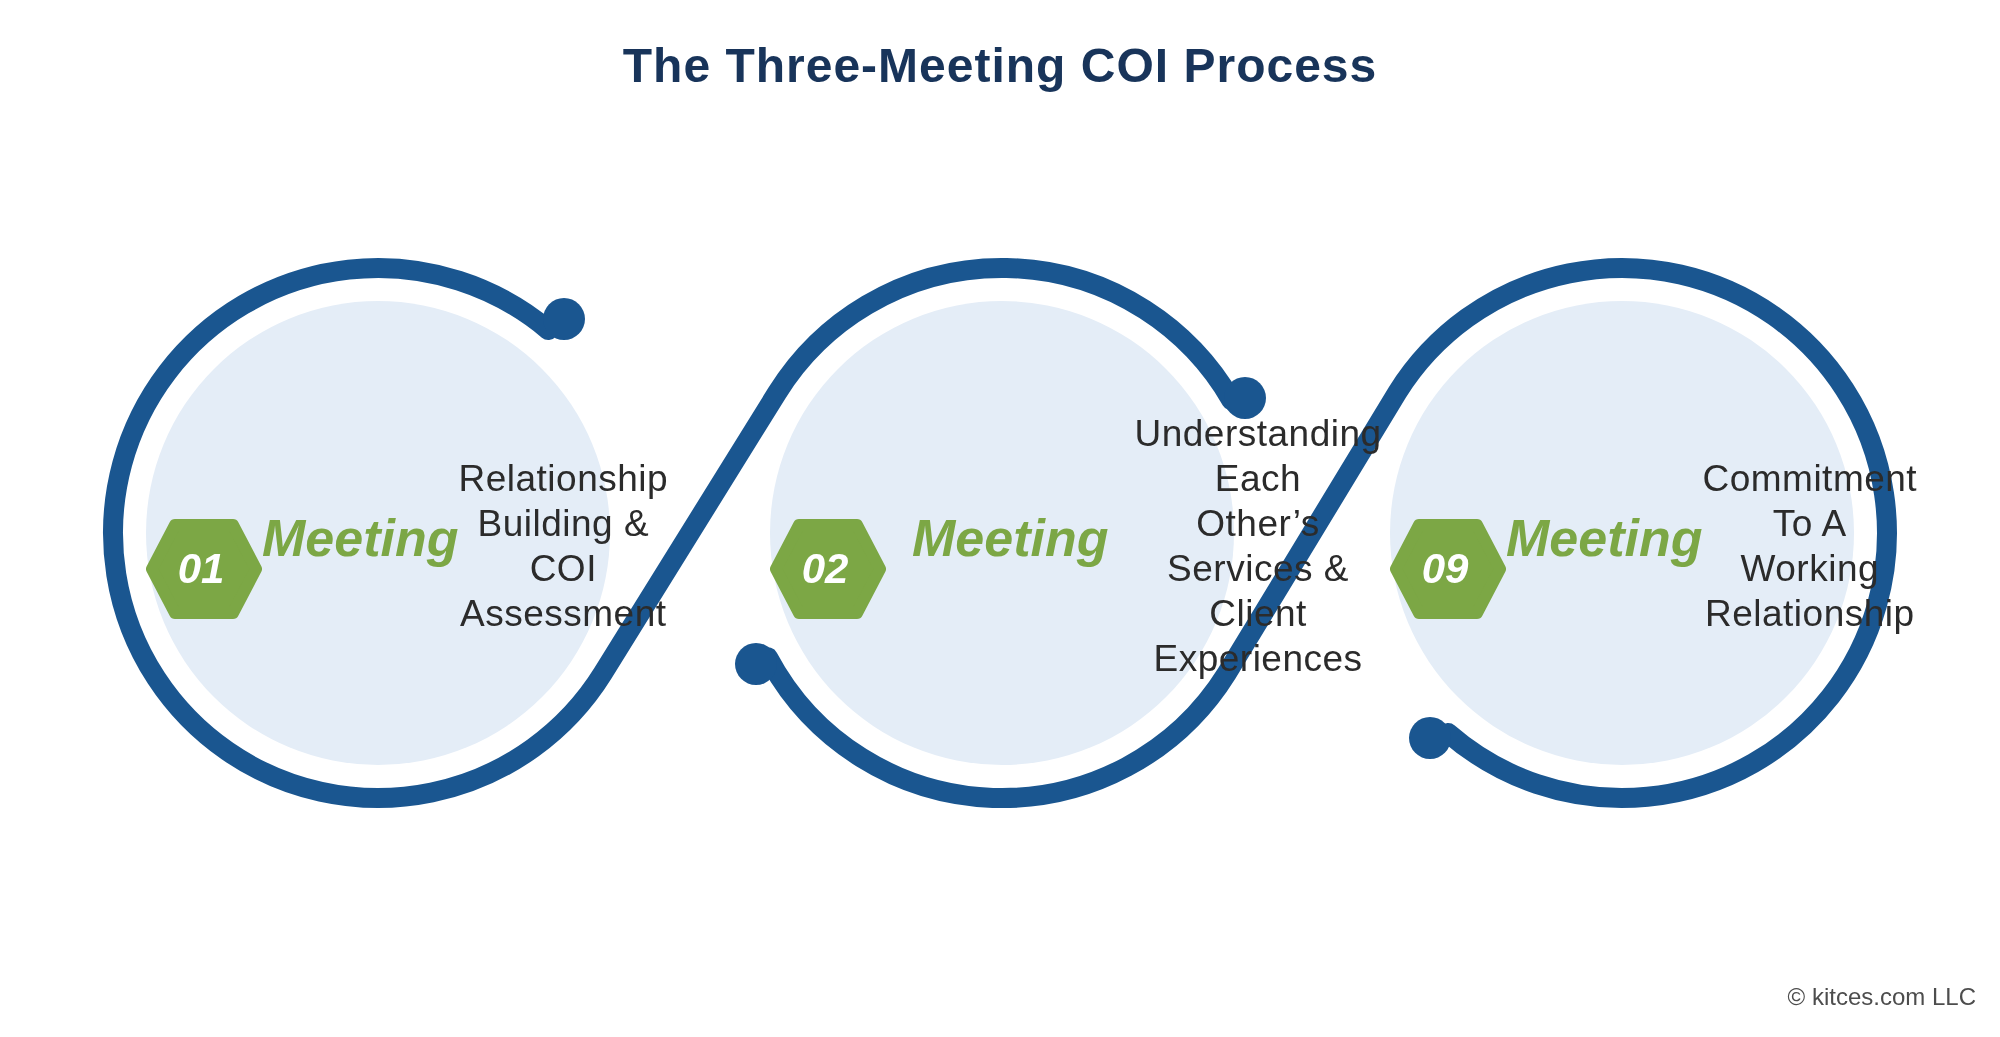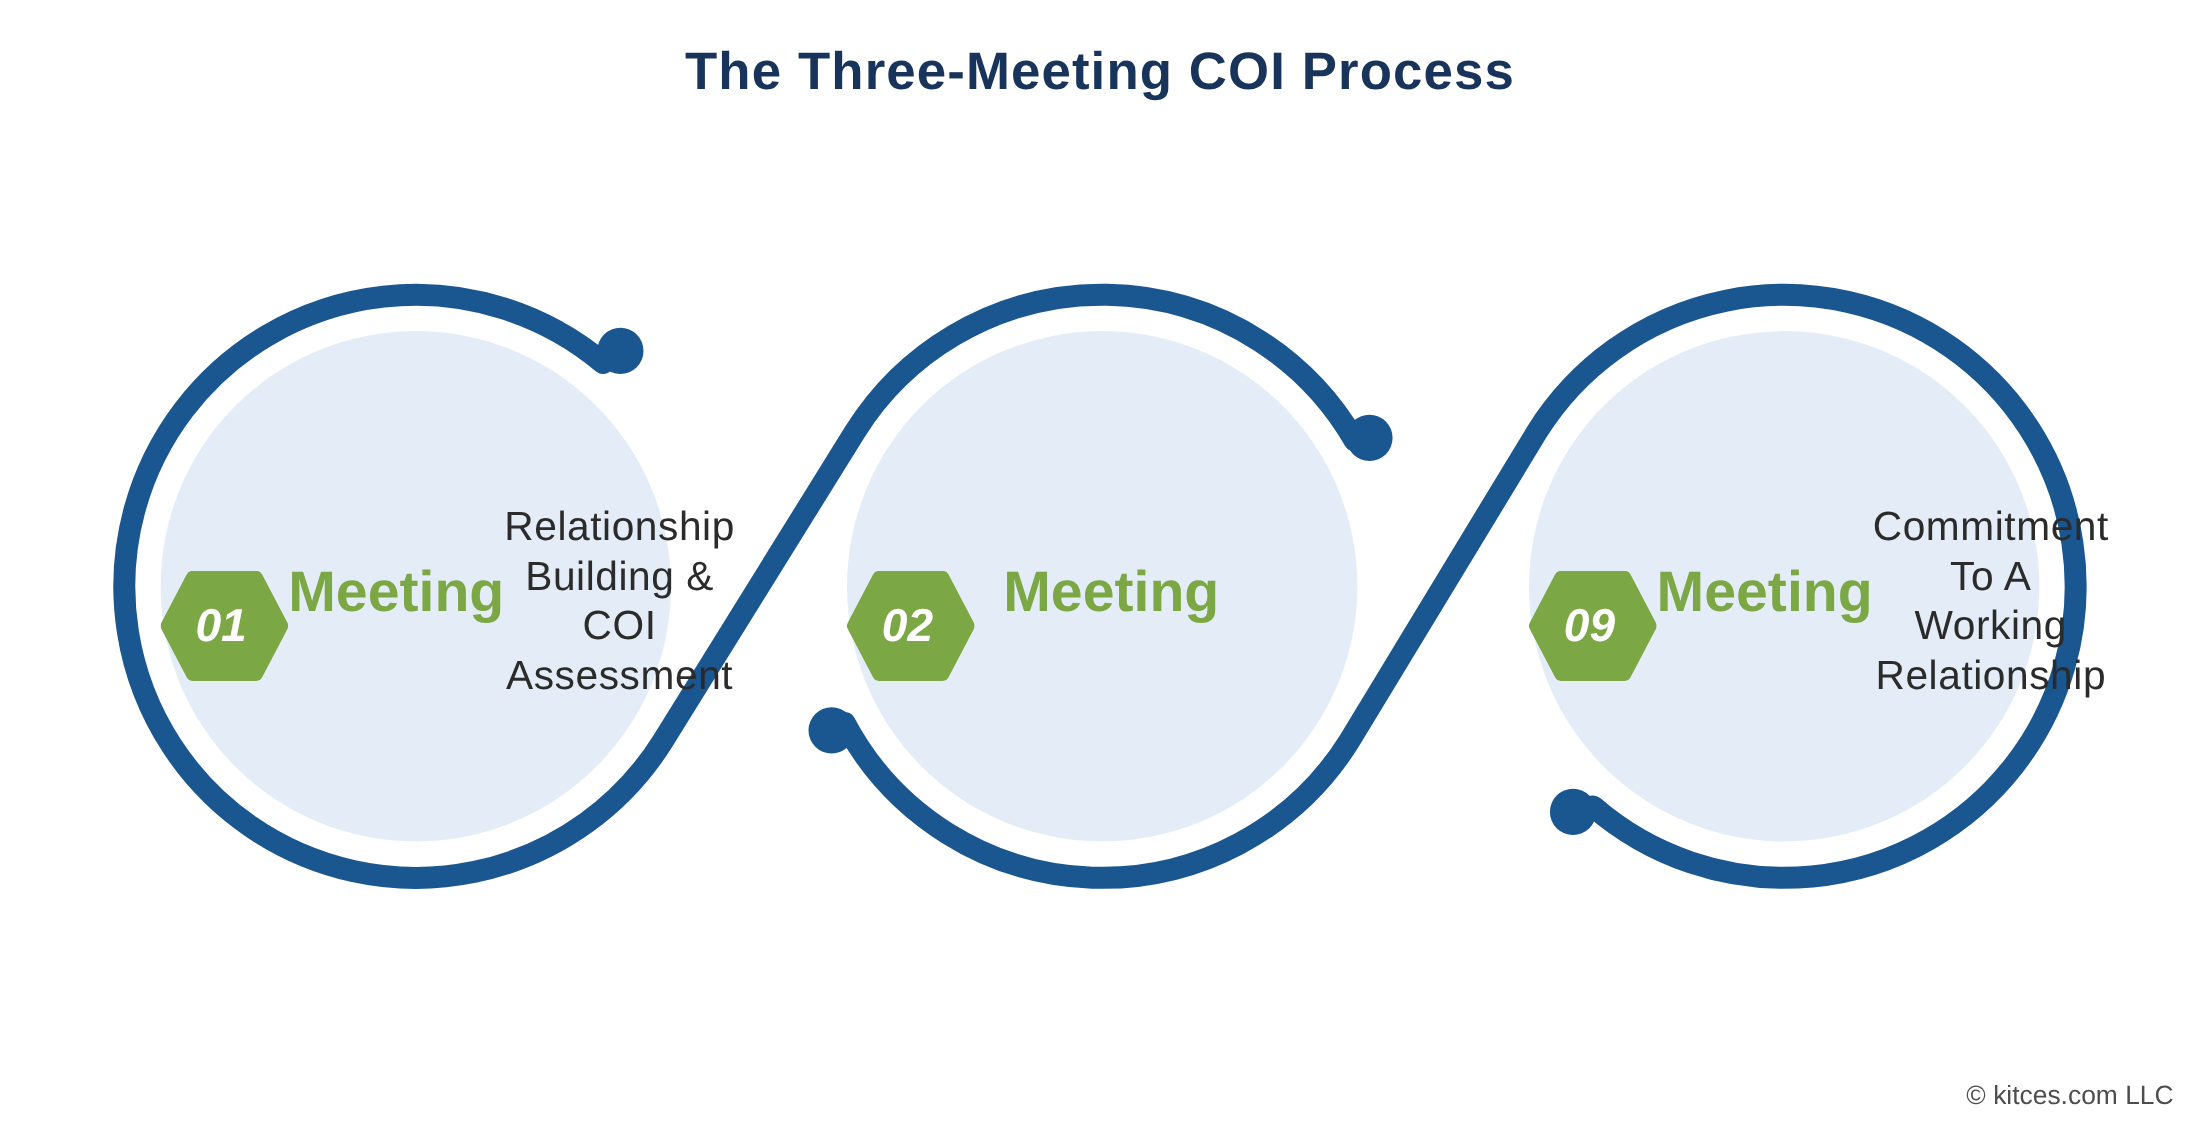--- a/index.html
+++ b/index.html
@@ -73,20 +73,21 @@
     font-weight:700;
     font-style:italic;
     color:#FFFFFF;
     padding-right:6px;
   }
   .meeting{
     margin-top:10px;
     font-size:52px;
     line-height:60px;
     font-weight:700;
+    font-style:italic;
     color:var(--green);
   }
   .desc{
     margin-top:26px;
     font-size:37px;
     line-height:45px;
     font-weight:300;
     letter-spacing:0.5px;
     color:var(--text-dark);
     white-space:pre-line;
@@ -137,20 +138,23 @@
   </div>
 
   <div class="step s2">
     <div class="hex">
       <svg viewBox="0 0 116 100">
         <polygon points="29,6 87,6 110,50 87,94 29,94 6,50"></polygon>
       </svg>
       <span class="num">02</span>
     </div>
     <div class="meeting">Meeting</div>
+    <div class="desc">Understanding Each
+Other’s Services &amp;
+Client Experiences</div>
   </div>
 
   <div class="step s3">
     <div class="hex">
       <svg viewBox="0 0 116 100">
         <polygon points="29,6 87,6 110,50 87,94 29,94 6,50"></polygon>
       </svg>
       <span class="num">09</span>
     </div>
     <div class="meeting">Meeting</div>

